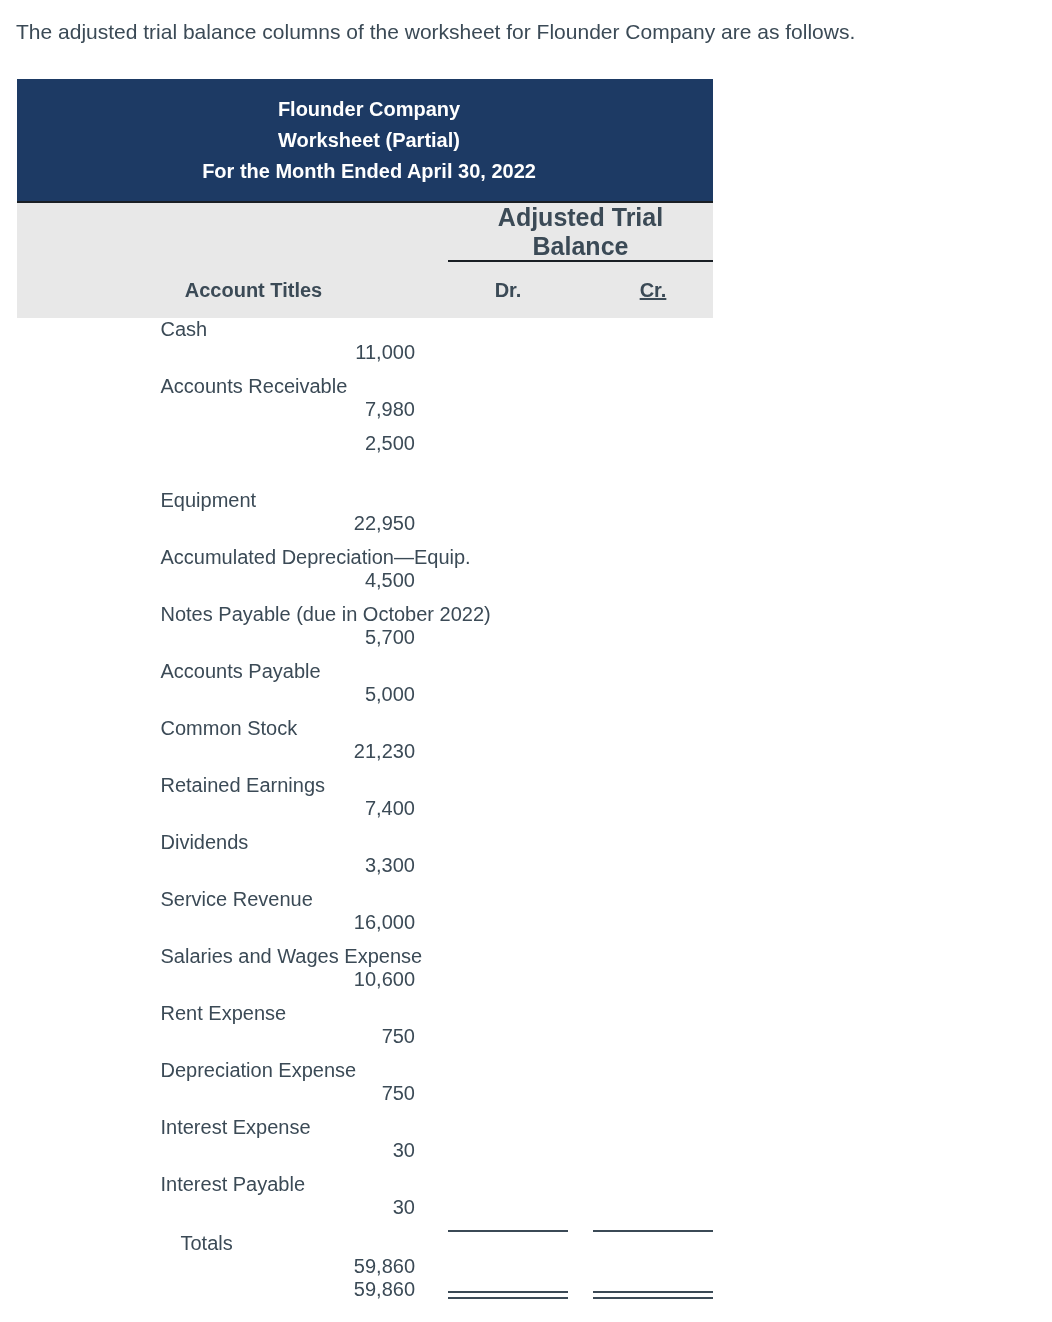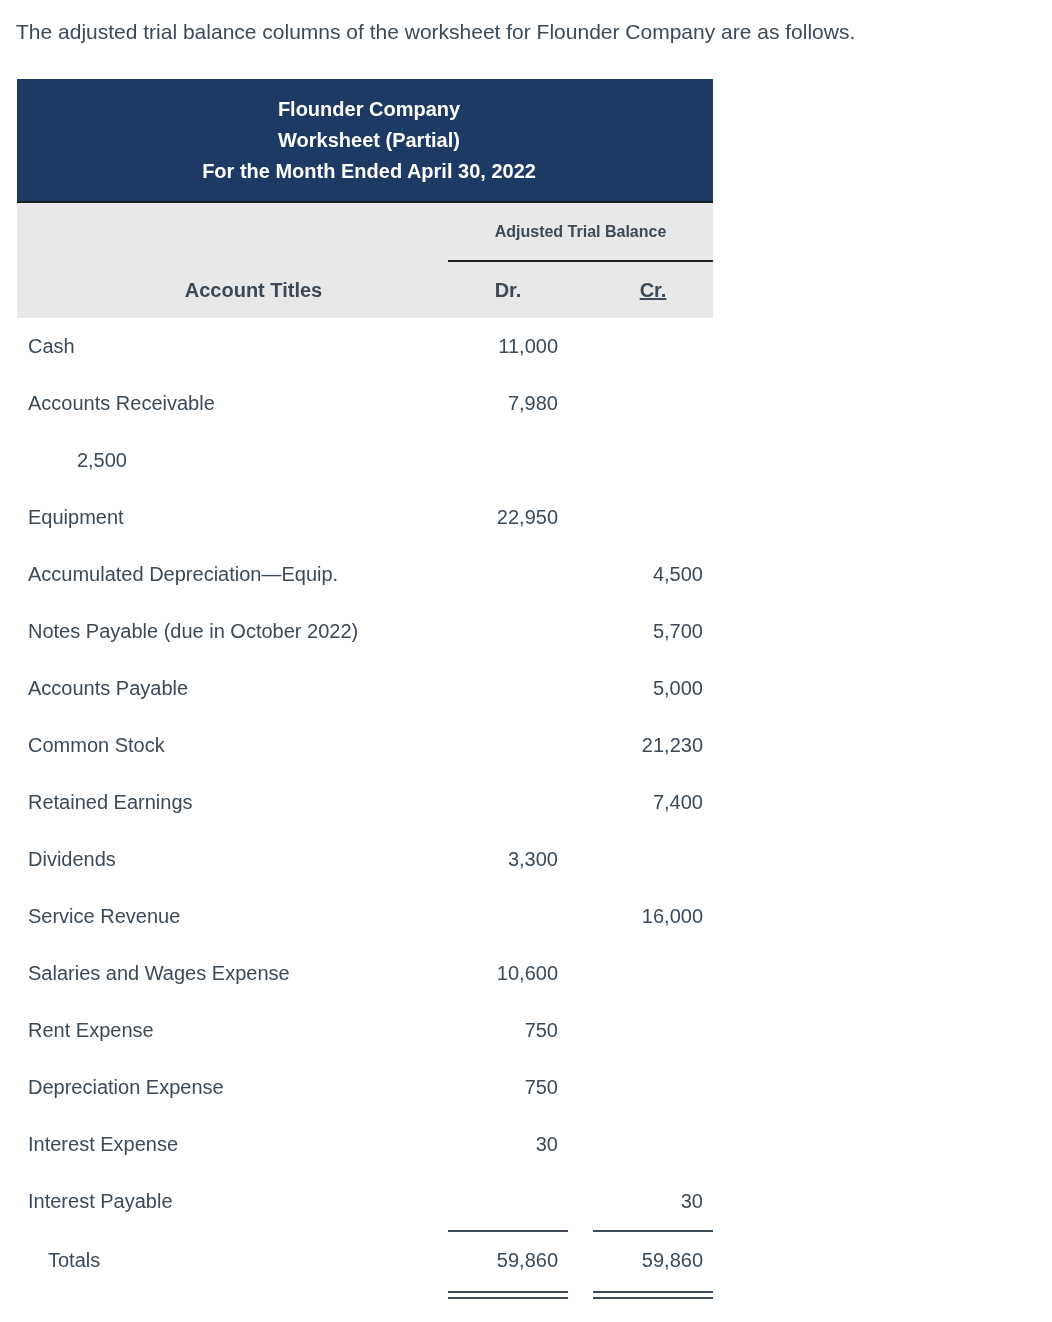--- a/index.html
+++ b/index.html
@@ -52,21 +52,21 @@
   .atb-row {
     display: flex;
     align-items: center;
     height: 57px;
   }
   .spacer-acct { width: 431px; }
   .atb-label {
     width: 265px;
     text-align: center;
     font-weight: bold;
-    font-size: 16px;
+    font-size: 25px;
   }
   .atb-rule {
     margin-left: 431px;
     width: 265px;
     height: 0;
     border-top: 2px solid var(--dark-rule);
   }
   .cols-row {
     display: flex;
     align-items: center;
@@ -77,20 +77,21 @@
   .col-acct-label { width: 431px; text-align: center; padding-left: 42px; }
   .col-dr { width: 120px; text-align: center; }
   .colgap { width: 25px; }
   .col-cr { width: 120px; text-align: center; text-decoration: underline; }
   
   .trow {
     display: flex;
     align-items: center;
     height: 57px;
     font-size: 20px;
+    flex-direction: column;
   }
   .cell-acct {
     width: 431px;
     padding-left: 11px;
   }
   .cell-dr, .cell-cr {
     width: 120px;
     text-align: right;
     padding-right: 10px;
   }

